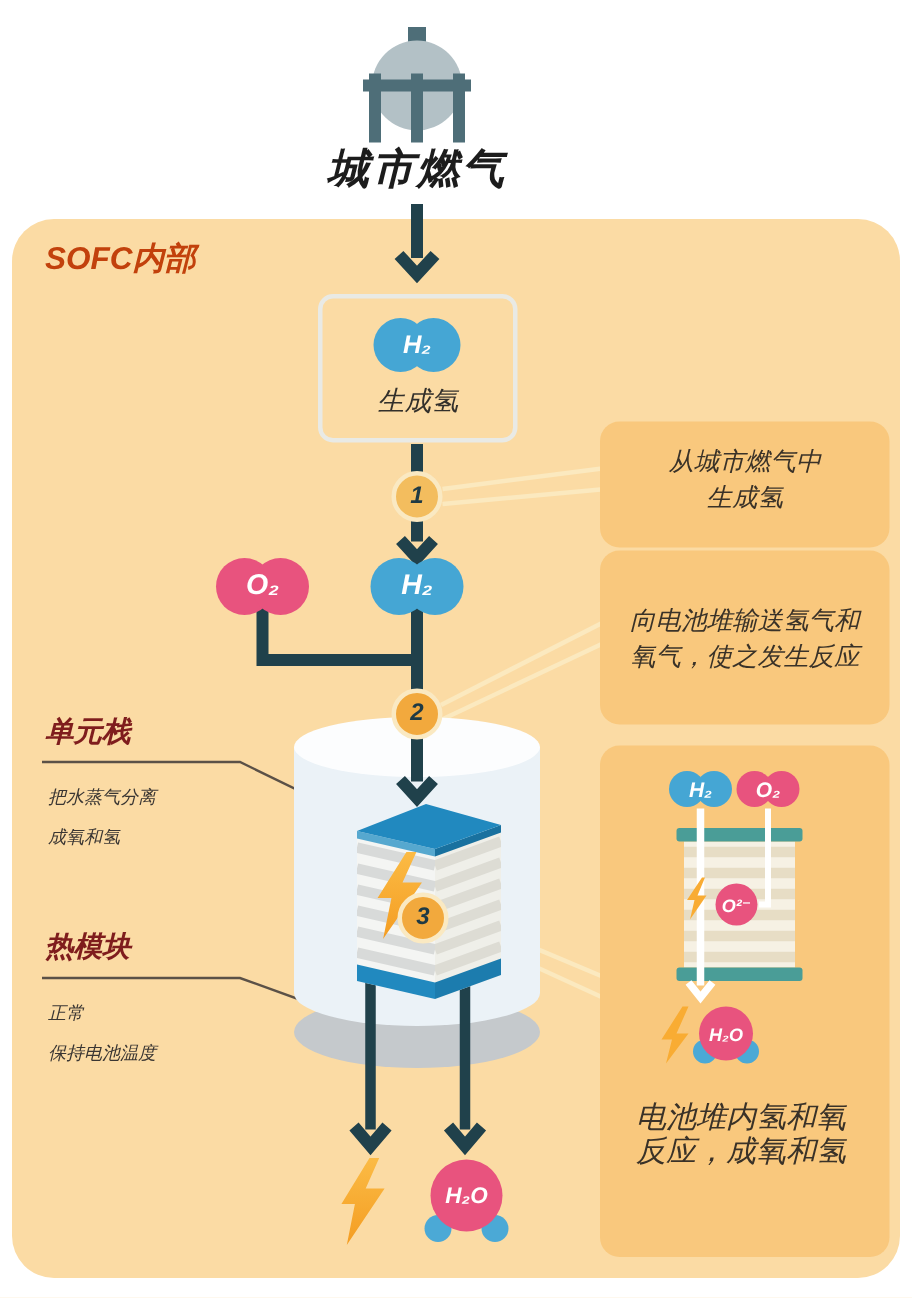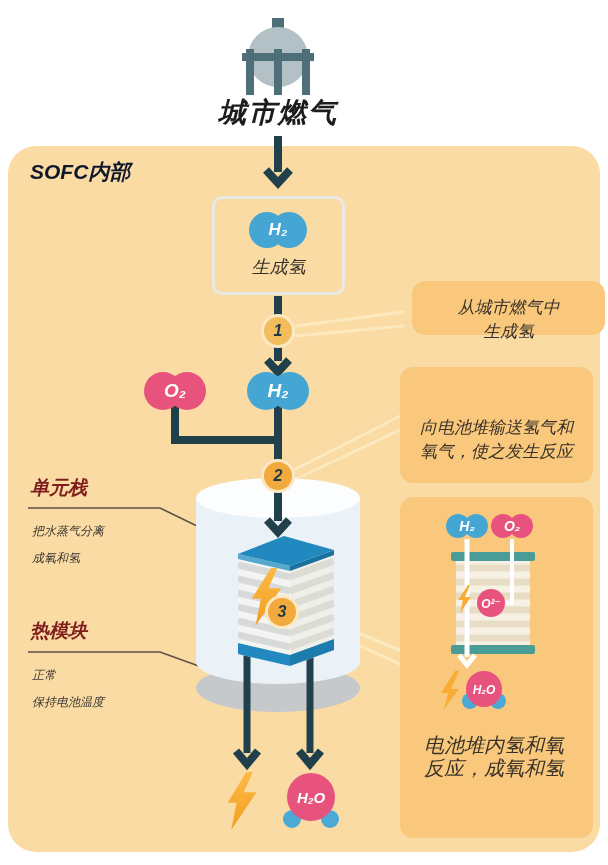--- a/index.html
+++ b/index.html
@@ -3,21 +3,21 @@
 <meta charset="utf-8">
 <style>
   html,body{margin:0;padding:0;background:#fff;}
   .page{position:relative;width:608px;height:865px;background:#ffffff;overflow:hidden;
         font-family:"Liberation Sans","DejaVu Sans",sans-serif;color:#3A3633;font-style:italic;}
   .panel{position:absolute;left:8px;top:146px;width:592px;height:706px;background:#FBDBA4;border-radius:28px;z-index:0;}
   #overlay{position:absolute;left:0;top:0;z-index:1;}
   .abs{position:absolute;}
   .title{position:absolute;left:148px;top:94px;width:260px;text-align:center;
          font-size:28px;font-weight:bold;color:#1C1C1C;z-index:2;letter-spacing:2px;}
-  .sofc-label{position:absolute;left:30px;top:158px;font-size:21px;font-weight:bold;color:#0f172a;z-index:2;}
+  .sofc-label{position:absolute;left:30px;top:158px;font-size:21px;font-weight:bold;color:#c2410c;z-index:2;}
   .tank{position:absolute;left:239px;top:10px;z-index:2;}
   
   .reform{position:absolute;left:212px;top:196px;width:133px;height:99px;box-sizing:border-box;
           border:3px solid #E9EAE5;border-radius:10px;z-index:2;}
   .reform .rlabel{position:absolute;left:0;bottom:13px;width:100%;text-align:center;font-size:18px;color:#33302B;}
   
   .mol{position:absolute;z-index:2;width:62px;height:38px;line-height:38px;text-align:center;--d:38px;--c:#45A6D4;}
   .mol::before,.mol::after{content:"";position:absolute;top:0;width:var(--d);height:var(--d);border-radius:50%;background:var(--c);}
   .mol::before{left:0;}.mol::after{right:0;}
   .mol span{position:relative;z-index:1;color:#fff;font-weight:bold;font-size:19px;}
@@ -38,22 +38,22 @@
   
   .h2o{position:absolute;left:283px;top:773px;width:56px;height:56px;z-index:2;}
   .h2o .wc{position:absolute;top:37px;width:18px;height:18px;border-radius:50%;background:#4BA9D6;}
   .h2o .wc.l{left:0;}.h2o .wc.r{right:0;}
   .h2o .wbig{position:absolute;left:4px;top:0;width:48px;height:48px;border-radius:50%;background:#E8537E;
              color:#fff;font-weight:bold;font-size:15px;display:flex;align-items:center;justify-content:center;z-index:1;}
   
   .callout{position:absolute;left:400px;width:193px;background:#F9C87D;border-radius:13px;z-index:2;
            color:#3A3228;font-size:17px;text-align:center;box-sizing:border-box;}
   .callout .cline{line-height:24px;}
-  .callout.c1{top:281px;height:54px;padding-top:15px;margin-left:12px;}
-  .callout.c2{top:367px;height:116px;padding-top:49px;}
+  .callout.c1{top:281px;height:84px;padding-top:15px;}
+  .callout.c2{top:367px;height:116px;padding-top:35px;}
   .callout.c3{top:497px;height:341px;text-align:left;}
   .c3text{position:absolute;left:24px;top:237px;width:160px;font-size:20px;line-height:23px;color:#3A3228;}
   .minisvg{position:absolute;left:0;top:0;}
 </style>
 </head>
 <body>
 
 <div class="page">
 
   <div class="panel"></div>

